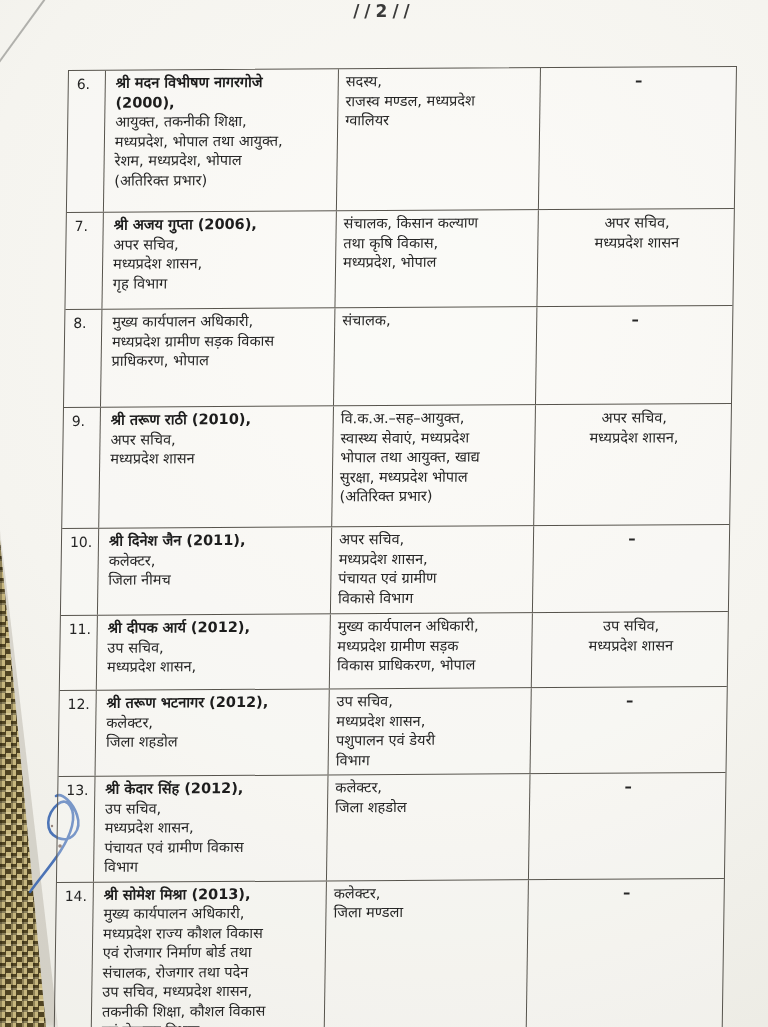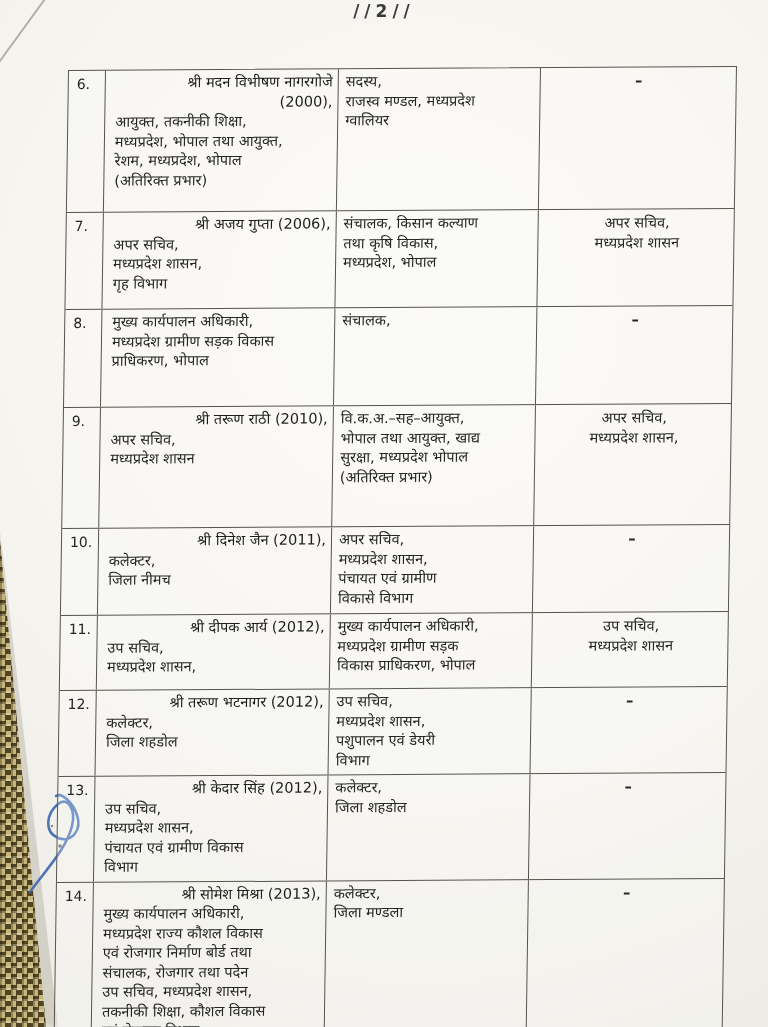--- a/index.html
+++ b/index.html
@@ -53,21 +53,21 @@
   .trow{
     display:grid;
     grid-template-columns:37px 233px 202px 195px;
     border-bottom:1px solid #57544d;
   }
   .trow:last-child{border-bottom:1px solid #57544d;}
   .c{border-right:1px solid #57544d;padding:3px 5px 4px 7px;color:#262626;}
   .c:last-child{border-right:none;}
   .c-sn{font-size:14px;padding-left:8px;padding-top:5px;}
   .line{font-size:14.5px;line-height:19.5px;white-space:nowrap;}
-  .bold{font-weight:400;color:#1d1d1d;text-align:right;}
+  .bold{font-weight:700;color:#1d1d1d;}
   .c-officer{padding-left:10px;}
   .c-remark{text-align:center;padding-top:4px;}
   .c-remark .line{white-space:normal;}
   .dash{font-weight:700;letter-spacing:1px;}
 </style>
 </head>
 <body>
 
 <div class="page">
   <div class="fabric-shadow"></div>
@@ -139,20 +139,21 @@
 
   <div class="trow" style="min-height: 120px;">
     <div class="c c-sn">9.</div>
     <div class="c c-officer">
           <div class="line bold">श्री तरूण राठी (2010),</div>
           <div class="line">अपर सचिव,</div>
           <div class="line">मध्यप्रदेश शासन</div>
         </div>
     <div class="c c-post">
           <div class="line">वि.क.अ.–सह–आयुक्त,</div>
+          <div class="line">स्वास्थ्य सेवाएं, मध्यप्रदेश</div>
           <div class="line">भोपाल तथा आयुक्त, खाद्य</div>
           <div class="line">सुरक्षा, मध्यप्रदेश भोपाल</div>
           <div class="line">(अतिरिक्त प्रभार)</div>
         </div>
     <div class="c c-remark">
           <div class="line">अपर सचिव,</div>
           <div class="line">मध्यप्रदेश शासन,</div>
         </div>
   </div>
 

